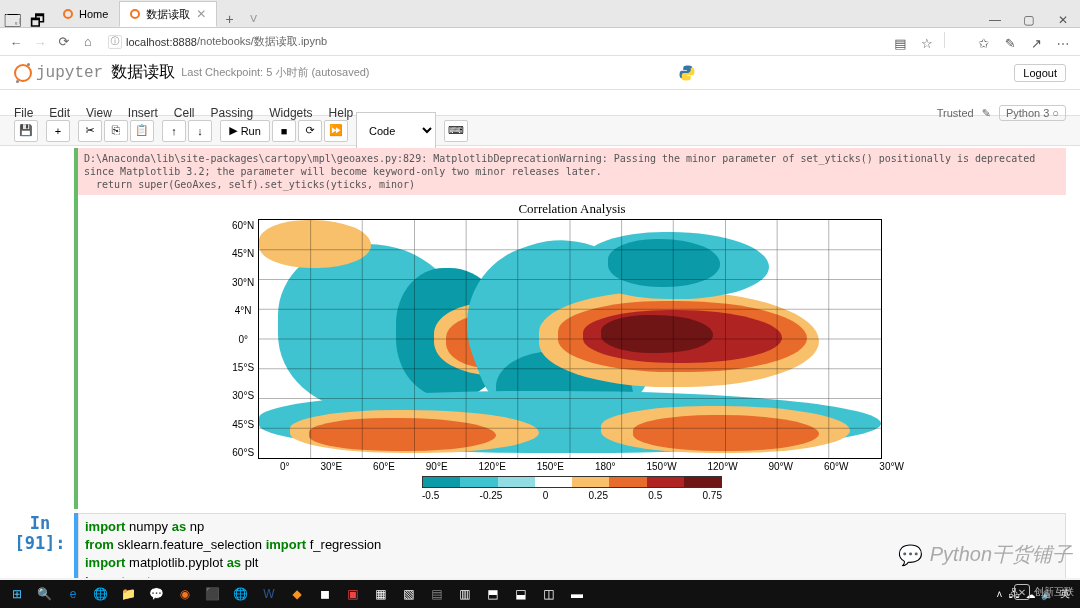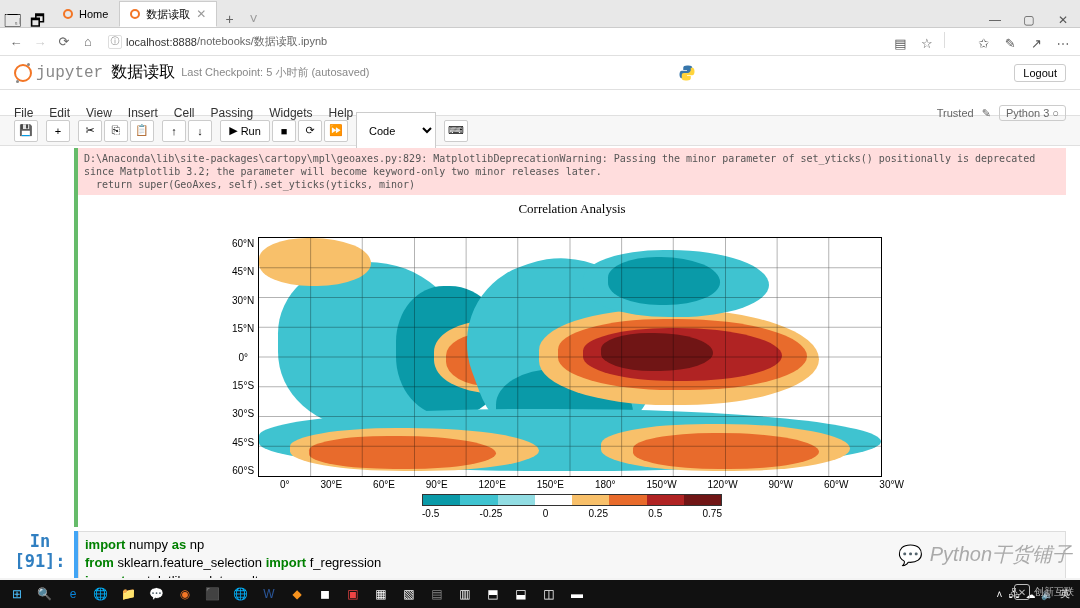--- a/index.html
+++ b/index.html
@@ -53,21 +53,21 @@
 .prompt { width:60px; text-align:center; padding-right:8px; color:#307fc1; font-family:monospace; font-size:17px;font-weight:bold; }
 .cell-body { flex:1; border-left:4px solid #7f1d1d; padding:0; }
 .cell-out .cell-body { border-left-color:#66bb6a; }
 .warning { background:#fdd; font-family:monospace; font-size:10px; padding:4px 6px; line-height:1.3; color:#555; }
 .code { font-family:monospace; font-size:13px; padding:4px 6px; line-height:1.4; border:1px solid #ddd; background:#f7f7f7; }
 .kw { color:#008000; font-weight:bold; }
 
 
 .chart-wrap { background:#fff; padding:6px 0 8px 0; text-align:center; }
 .chart { display:inline-block; position:relative; width:680px; }
-.ctitle { font:13px "Times New Roman",serif; margin-bottom:20px; }
+.ctitle { font:13px "Times New Roman",serif; margin-bottom:2px; }
 .plotarea { display:flex; }
 .ylabels { display:flex; flex-direction:column; justify-content:space-between; font:10px "Times New Roman"; padding:1px 4px 1px 0; }
 .mapbox { width:624px; height:240px; border:1.5px solid #000; position:relative; background:#fff; overflow:hidden; }
 .xlabels { display:flex; justify-content:space-between; font:10px "Times New Roman"; padding:2px 0 0 48px; width:672px; }
 .cbar-row { display:flex; justify-content:center; margin-top:4px; }
 .cbar { width:300px; height:12px; border:1px solid #333; display:flex; }
 .cbar div { flex:1; }
 .clabels { display:flex; justify-content:space-between; width:300px; margin:2px auto 0; font:10px "Times New Roman"; }
 .blob { position:absolute; border-radius:45% 55% 50% 48%; }
 
@@ -184,21 +184,21 @@
       <div class="warning" style="white-space:pre-wrap">D:\Anaconda\lib\site-packages\cartopy\mpl\geoaxes.py:829: MatplotlibDeprecationWarning: Passing the minor parameter of set_yticks() positionally is deprecated since Matplotlib 3.2; the parameter will become keyword-only two minor releases later.
   return super(GeoAxes, self).set_yticks(yticks, minor)</div>
       <div class="chart-wrap">
         <div class="chart">
           <div class="ctitle">Correlation Analysis</div>
           <div class="plotarea">
             <div class="ylabels">
               <span>60°N</span>
                 <span>45°N</span>
                 <span>30°N</span>
-                <span>15°N</span>
+                <span>4°N</span>
                 <span>0°</span>
                 <span>15°S</span>
                 <span>30°S</span>
                 <span>45°S</span>
                 <span>60°S</span>
             </div>
             <div class="mapbox">
 
               <div class="blob" style="background:#3fc3d0;left:3%;top:10%;width:30%;height:70%"></div>
               <div class="blob" style="background:#0a9aa8;left:22%;top:20%;width:18%;height:55%"></div>

